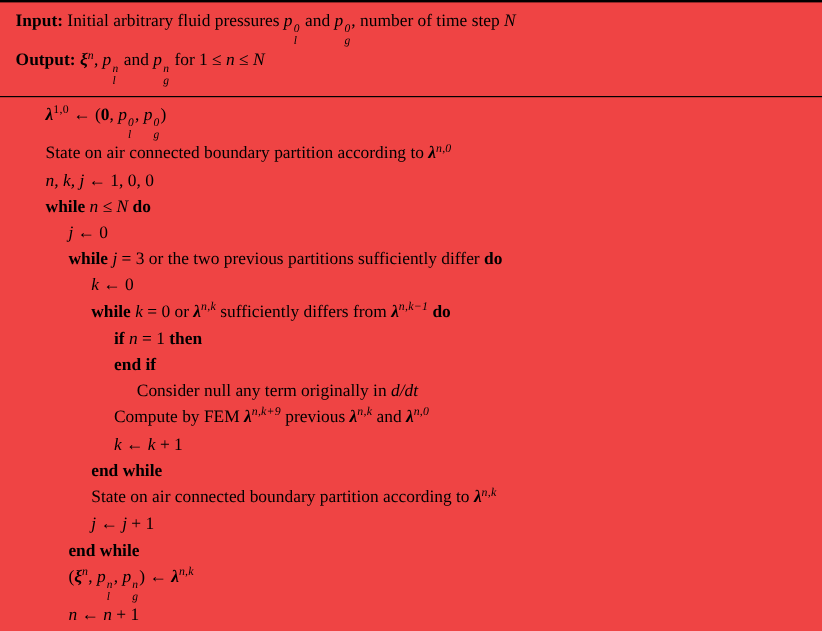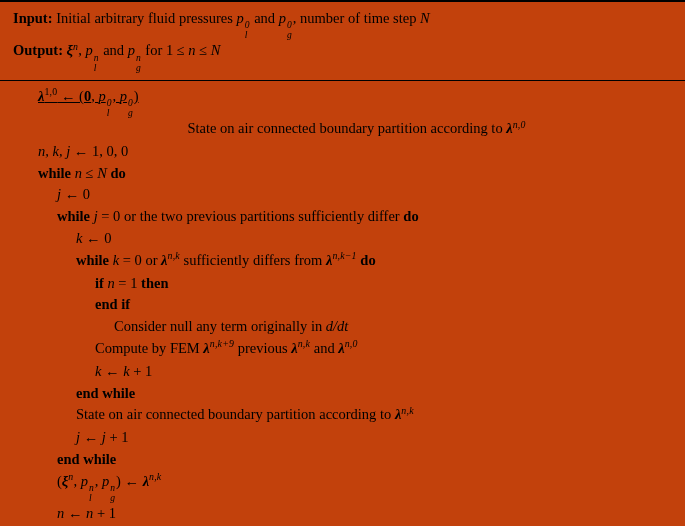--- a/index.html
+++ b/index.html
@@ -1,20 +1,20 @@
 <!DOCTYPE html>
 <html><head>
 <meta charset="utf-8">
 <style>
   * { margin: 0; padding: 0; box-sizing: border-box; }
   html, body { background: #ffffff; }
   .page {
     width: 685px;
     height: 526px;
-    background: #c2410c;
+    background: #ef4444;
     color: #000000;
     font-family: "Liberation Serif", "DejaVu Serif", serif;
     font-size: 14.5px;
     overflow: hidden;
     display: flex;
     flex-direction: column;
   }
   .rule { width: 100%; background: #000000; flex: 0 0 auto; }
   .rule-top { height: 2px; }
   .rule-mid { height: 1px; }
@@ -59,32 +59,32 @@
       <div class="algo-line" style="padding-left: 0px;"><span class="bold">Output: </span><span class="bold italic">ξ</span><span class="italic sup">n</span><span>, </span><span class="italic">p</span><span class="ss">
           <span>n</span>
           <span>l</span>
         </span><span> and </span><span class="italic">p</span><span class="ss">
           <span>n</span>
           <span>g</span>
         </span><span> for 1 ≤ </span><span class="italic">n</span><span> ≤ </span><span class="italic">N</span></div>
     </div>
   <div class="rule rule-mid"></div>
   <div class="algo-body">
-      <div class="algo-line" style="padding-left: 25px; text-decoration: underline;"><span class="bold italic">λ</span><span class="sup">1,0</span><span> ← (</span><span class="bold">0</span><span>, </span><span class="italic">p</span><span class="ss">
+      <div class="algo-line" style="padding-left: 25px;"><span class="bold italic">λ</span><span class="sup">1,0</span><span> ← (</span><span class="bold">0</span><span>, </span><span class="italic">p</span><span class="ss">
           <span>0</span>
           <span>l</span>
         </span><span>, </span><span class="italic">p</span><span class="ss">
           <span>0</span>
           <span>g</span>
         </span><span>)</span></div>
-      <div class="algo-line" style="padding-left: 25px; text-align: center;"><span>State on air connected boundary partition according to </span><span class="bold italic">λ</span><span class="italic sup">n,0</span></div>
+      <div class="algo-line" style="padding-left: 25px;"><span>State on air connected boundary partition according to </span><span class="bold italic">λ</span><span class="italic sup">n,0</span></div>
       <div class="algo-line" style="padding-left: 25px;"><span class="italic">n, k, j</span><span> ← 1, 0, 0</span></div>
       <div class="algo-line" style="padding-left: 25px;"><span class="bold">while </span><span class="italic">n</span><span> ≤ </span><span class="italic">N</span><span> </span><span class="bold">do</span></div>
       <div class="algo-line" style="padding-left: 44px;"><span class="italic">j</span><span> ← 0</span></div>
-      <div class="algo-line" style="padding-left: 44px;"><span class="bold">while </span><span class="italic">j</span><span> = 0 or the two previous partitions sufficiently differ </span><span class="bold">do</span></div>
+      <div class="algo-line" style="padding-left: 44px;"><span class="bold">while </span><span class="italic">j</span><span> = 3 or the two previous partitions sufficiently differ </span><span class="bold">do</span></div>
       <div class="algo-line" style="padding-left: 63px;"><span class="italic">k</span><span> ← 0</span></div>
       <div class="algo-line" style="padding-left: 63px;"><span class="bold">while </span><span class="italic">k</span><span> = 0 or </span><span class="bold italic">λ</span><span class="italic sup">n,k</span><span> sufficiently differs from </span><span class="bold italic">λ</span><span class="italic sup">n,k−1</span><span> </span><span class="bold">do</span></div>
       <div class="algo-line" style="padding-left: 82px;"><span class="bold">if </span><span class="italic">n</span><span> = 1 </span><span class="bold">then</span></div>
       <div class="algo-line" style="padding-left: 82px;"><span class="bold">end if</span></div>
       <div class="algo-line" style="padding-left: 101px;"><span>Consider null any term originally in </span><span class="italic">d/dt</span></div>
       <div class="algo-line" style="padding-left: 82px;"><span>Compute by FEM </span><span class="bold italic">λ</span><span class="italic sup">n,k+9</span><span> previous </span><span class="bold italic">λ</span><span class="italic sup">n,k</span><span> and </span><span class="bold italic">λ</span><span class="italic sup">n,0</span></div>
       <div class="algo-line" style="padding-left: 82px;"><span class="italic">k</span><span> ← </span><span class="italic">k</span><span> + 1</span></div>
       <div class="algo-line" style="padding-left: 63px;"><span class="bold">end while</span></div>
       <div class="algo-line" style="padding-left: 63px;"><span>State on air connected boundary partition according to </span><span class="bold italic">λ</span><span class="italic sup">n,k</span></div>
       <div class="algo-line" style="padding-left: 63px;"><span class="italic">j</span><span> ← </span><span class="italic">j</span><span> + 1</span></div>

